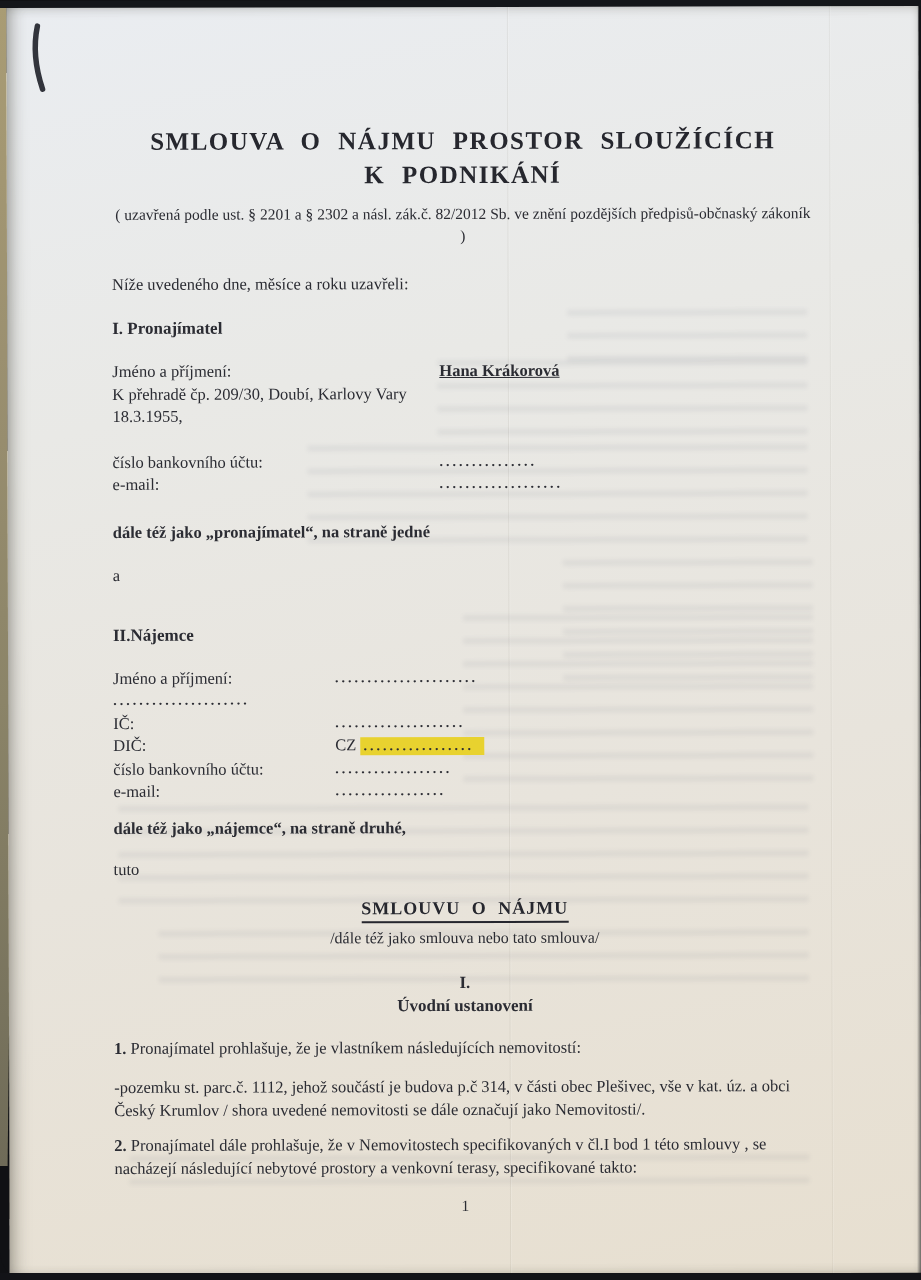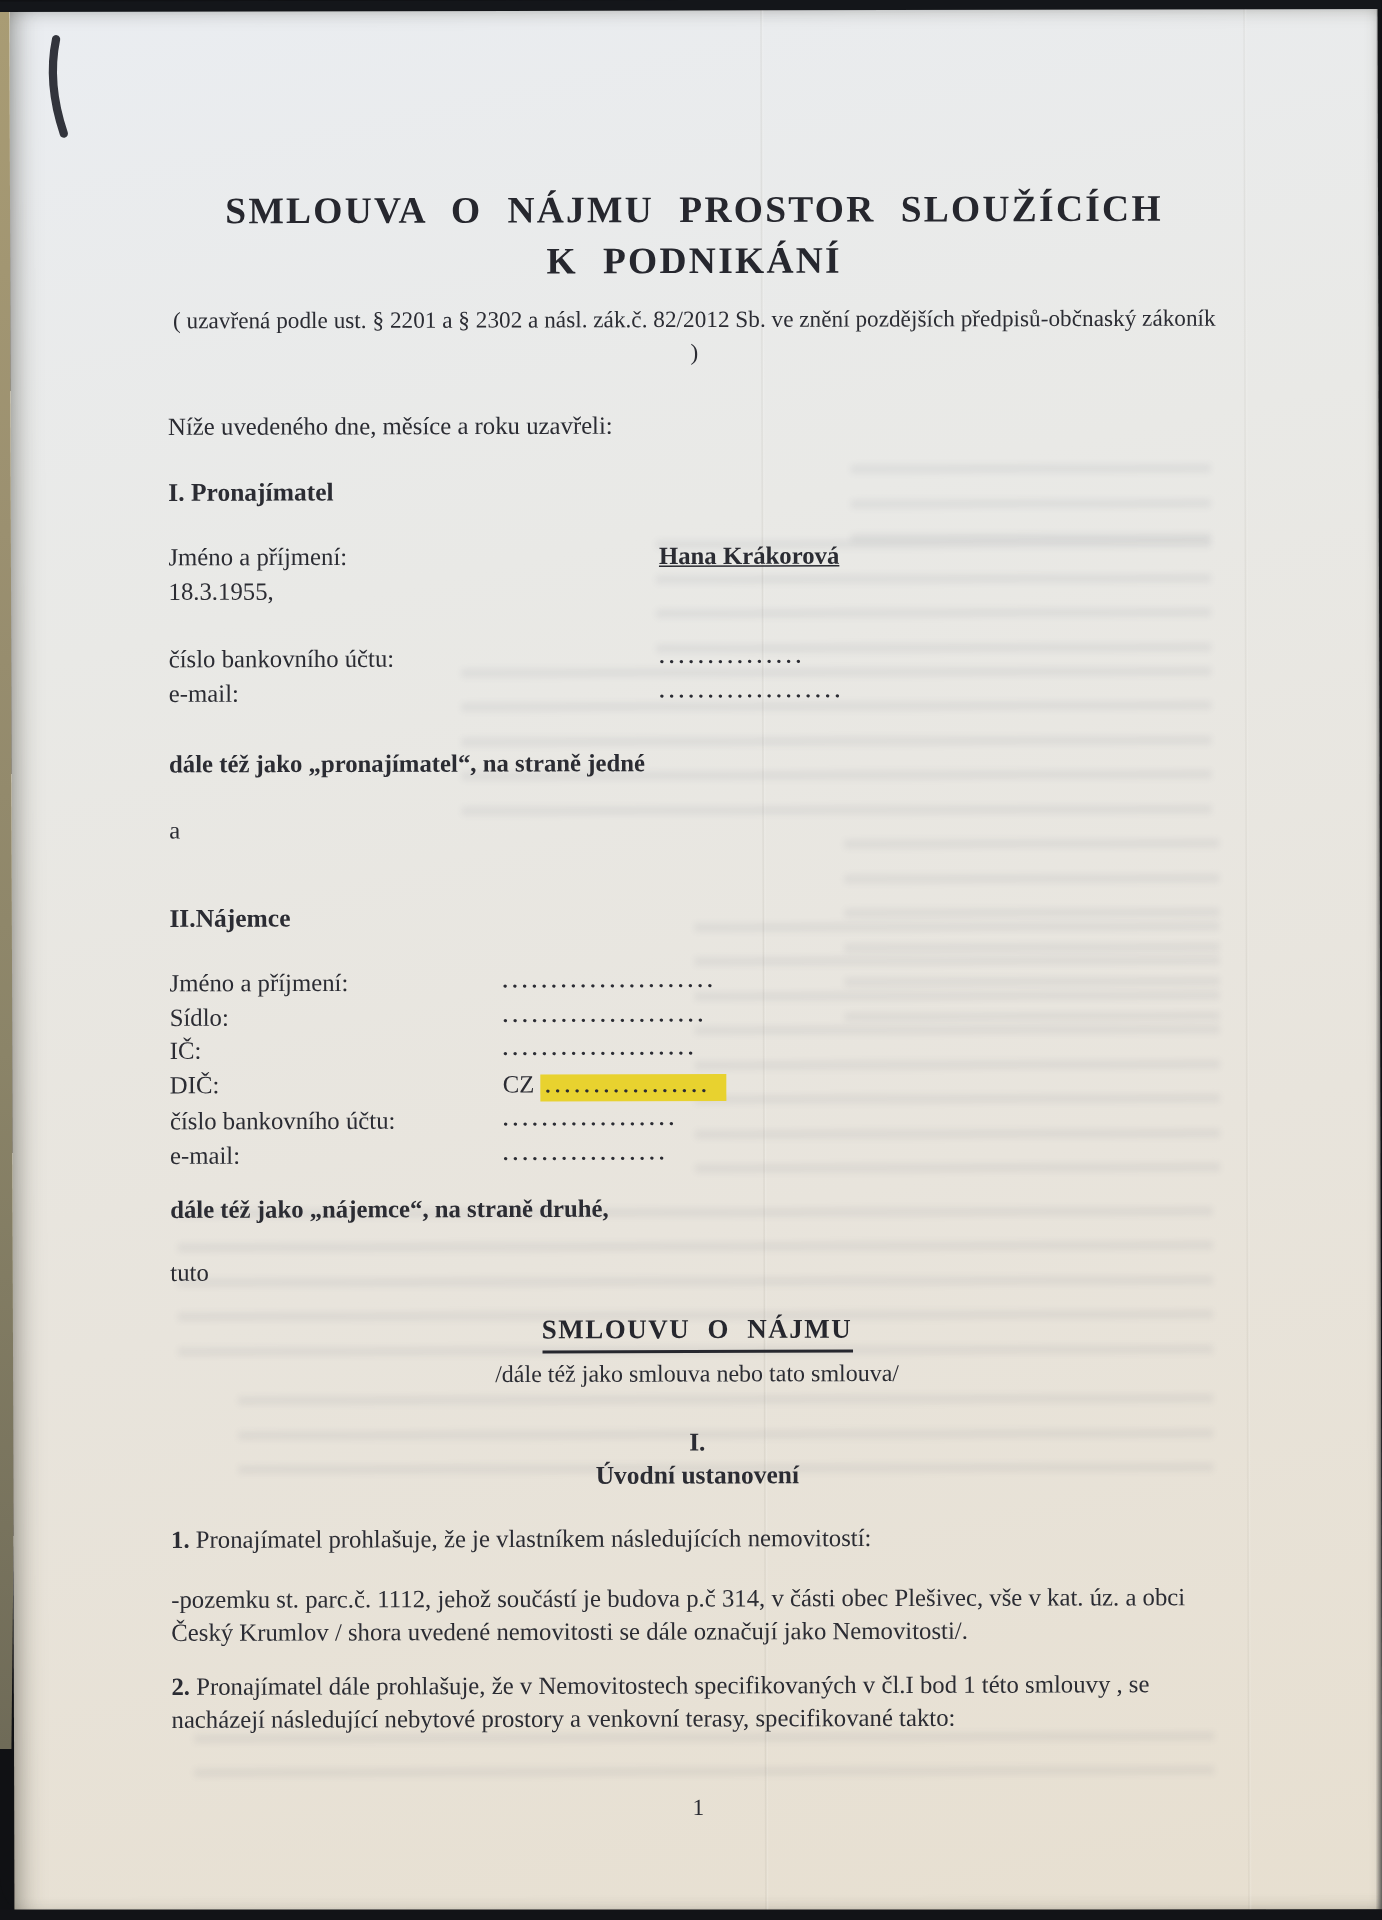--- a/index.html
+++ b/index.html
@@ -99,20 +99,21 @@
       <div class="intro">Níže uvedeného dne, měsíce a roku uzavřeli:</div>
 
       <div class="sec-head">I. Pronajímatel</div>
 
       <div class="rows landlord-rows">
         <div class="row">
           <span class="lbl">Jméno a příjmení:</span>
           <span class="val bold">Hana Krákorová</span>
         </div>
         <div class="row">
+          <span class="val">K přehradě čp. 209/30, Doubí, Karlovy Vary</span>
         </div>
         <div class="row">
           <span class="val">18.3.1955,</span>
         </div>
         <div class="gap"></div>
         <div class="row">
           <span class="lbl">číslo bankovního účtu:</span>
           <span class="val dots">...............</span>
         </div>
         <div class="row">
@@ -126,21 +127,20 @@
       <div class="conj">a</div>
 
       <div class="sec-head" style="margin-top:36px;">II.Nájemce</div>
 
       <div class="rows tenant-rows">
         <div class="row">
           <span class="lbl">Jméno a příjmení:</span>
           <span class="val dots">......................</span>
         </div>
         <div class="row">
-          <span class="lbl">Sídlo:</span>
           <span class="val dots">.....................</span>
         </div>
         <div class="row">
           <span class="lbl">IČ:</span>
           <span class="val dots">....................</span>
         </div>
         <div class="row">
           <span class="lbl">DIČ:</span>
           <span class="val"><span>CZ</span> <span class="hl dots">.................</span></span>
         </div>

